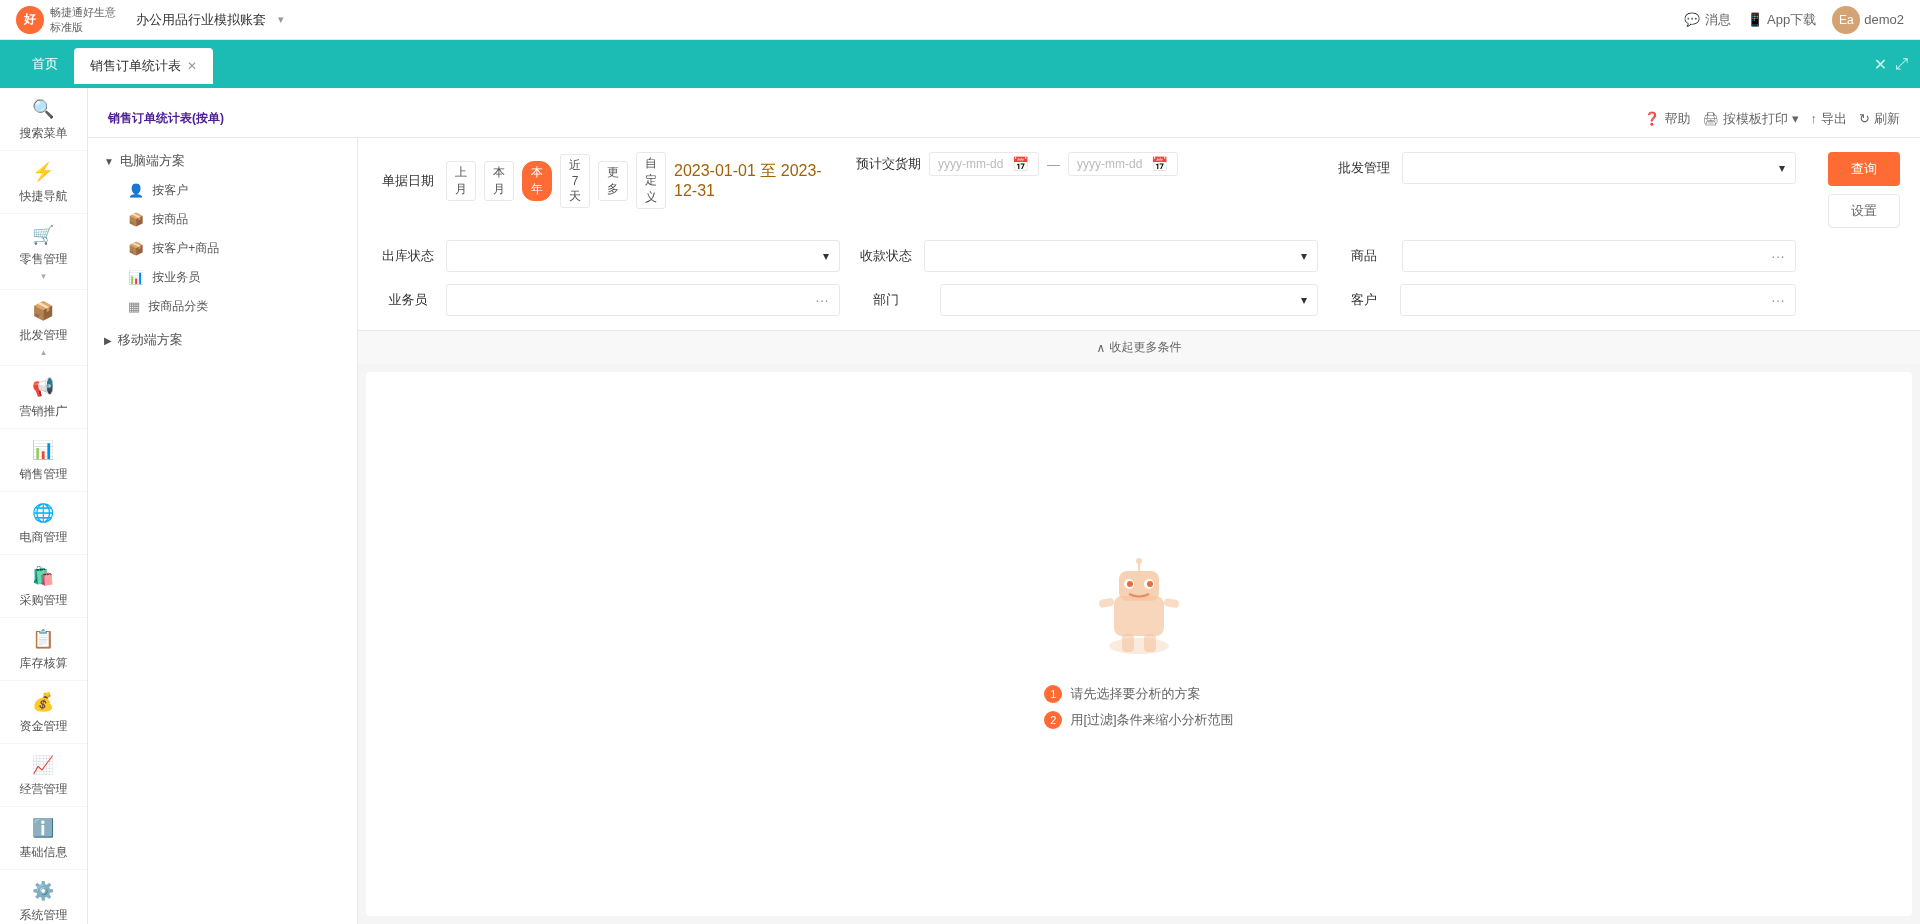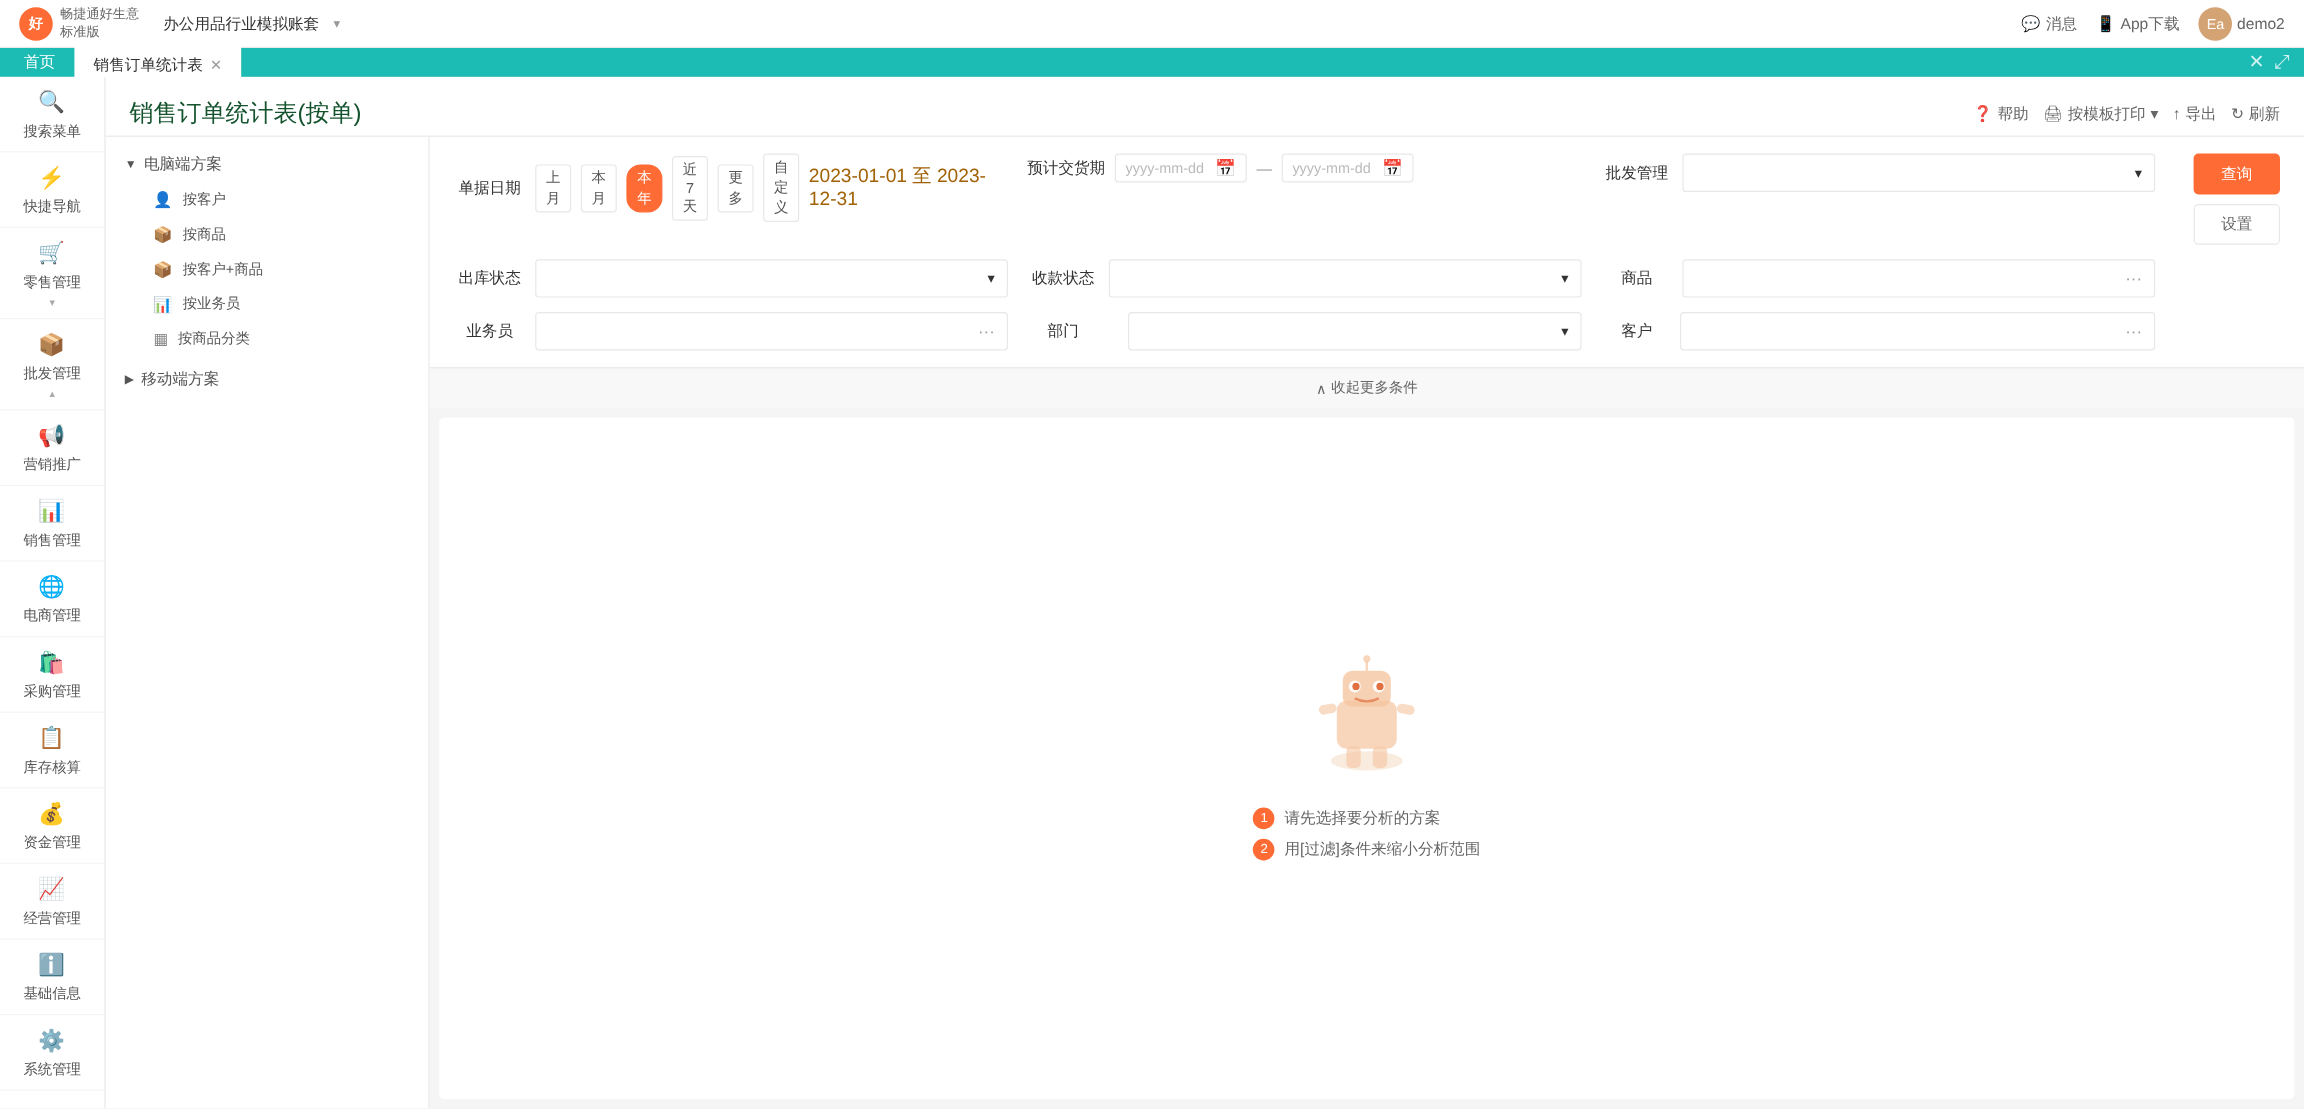--- a/index.html
+++ b/index.html
@@ -11,40 +11,40 @@
     .logo-area { display: flex; align-items: center; gap: 6px; }
     .logo-circle { width: 28px; height: 28px; background: #ff6b35; border-radius: 50%; display: flex; align-items: center; justify-content: center; color: #fff; font-size: 12px; font-weight: bold; }
     .logo-text { font-size: 11px; color: #666; line-height: 1.3; }
     .workspace-title { font-size: 13px; color: #333; margin-left: 12px; }
     .workspace-arrow { color: #999; font-size: 11px; margin-left: 4px; cursor: pointer; }
     .top-bar-right { display: flex; align-items: center; gap: 16px; }
     .top-bar-btn { display: flex; align-items: center; gap: 4px; color: #666; font-size: 13px; cursor: pointer; }
     .user-avatar { width: 28px; height: 28px; border-radius: 50%; background: #d4a373; display: flex; align-items: center; justify-content: center; color: #fff; font-size: 12px; }
 
     
-    .tab-bar { height: 24px; background: #1cbbb4; display: flex; align-items: center; padding: 0 0 0 4px; flex-shrink: 0; }
+    .tab-bar { height: 48px; background: #1cbbb4; display: flex; align-items: center; padding: 0 0 0 16px; flex-shrink: 0; }
     .tab-item { height: 40px; padding: 0 16px; display: flex; align-items: center; gap: 6px; cursor: pointer; color: rgba(255,255,255,0.8); font-size: 13px; }
     .tab-item.home { color: #fff; font-weight: normal; }
     .tab-item.active { background: #fff; color: #333; border-radius: 4px 4px 0 0; margin-top: 4px; height: 36px; }
     .tab-close { font-size: 12px; color: #999; cursor: pointer; }
     .tab-bar-actions { margin-left: auto; display: flex; align-items: center; gap: 8px; padding-right: 12px; }
     .tab-action-btn { color: rgba(255,255,255,0.8); cursor: pointer; font-size: 16px; }
 
     
     .main-layout { display: flex; flex: 1; overflow: hidden; }
 
     
     .sidebar { width: 88px; background: #fff; border-right: 1px solid #e8e8e8; display: flex; flex-direction: column; flex-shrink: 0; }
 
     
     .content-area { flex: 1; display: flex; flex-direction: column; overflow: hidden; }
 
     
     .page-header { background: #fff; padding: 12px 20px 0 20px; border-bottom: 1px solid #e8e8e8; display: flex; align-items: center; justify-content: space-between; flex-shrink: 0; height: 50px; }
-    .page-title { font-size: 20px; font-weight: normal; color: #14532d; }
+    .page-title { font-size: 12px; font-weight: bold; color: #4c1d95; }
     .page-actions { display: flex; align-items: center; gap: 12px; }
     .page-action-btn { display: flex; align-items: center; gap: 4px; color: #666; font-size: 13px; cursor: pointer; }
 
     
     .split-layout { display: flex; flex: 1; overflow: hidden; }
 
     
     .left-panel { width: 270px; background: #fff; border-right: 1px solid #e8e8e8; flex-shrink: 0; overflow-y: auto; }
     .left-panel-header { padding: 10px 12px; display: flex; align-items: center; gap: 8px; border-bottom: 1px solid #f0f0f0; }
     .left-panel-title { font-size: 13px; color: #333; font-weight: 500; flex: 1; }

